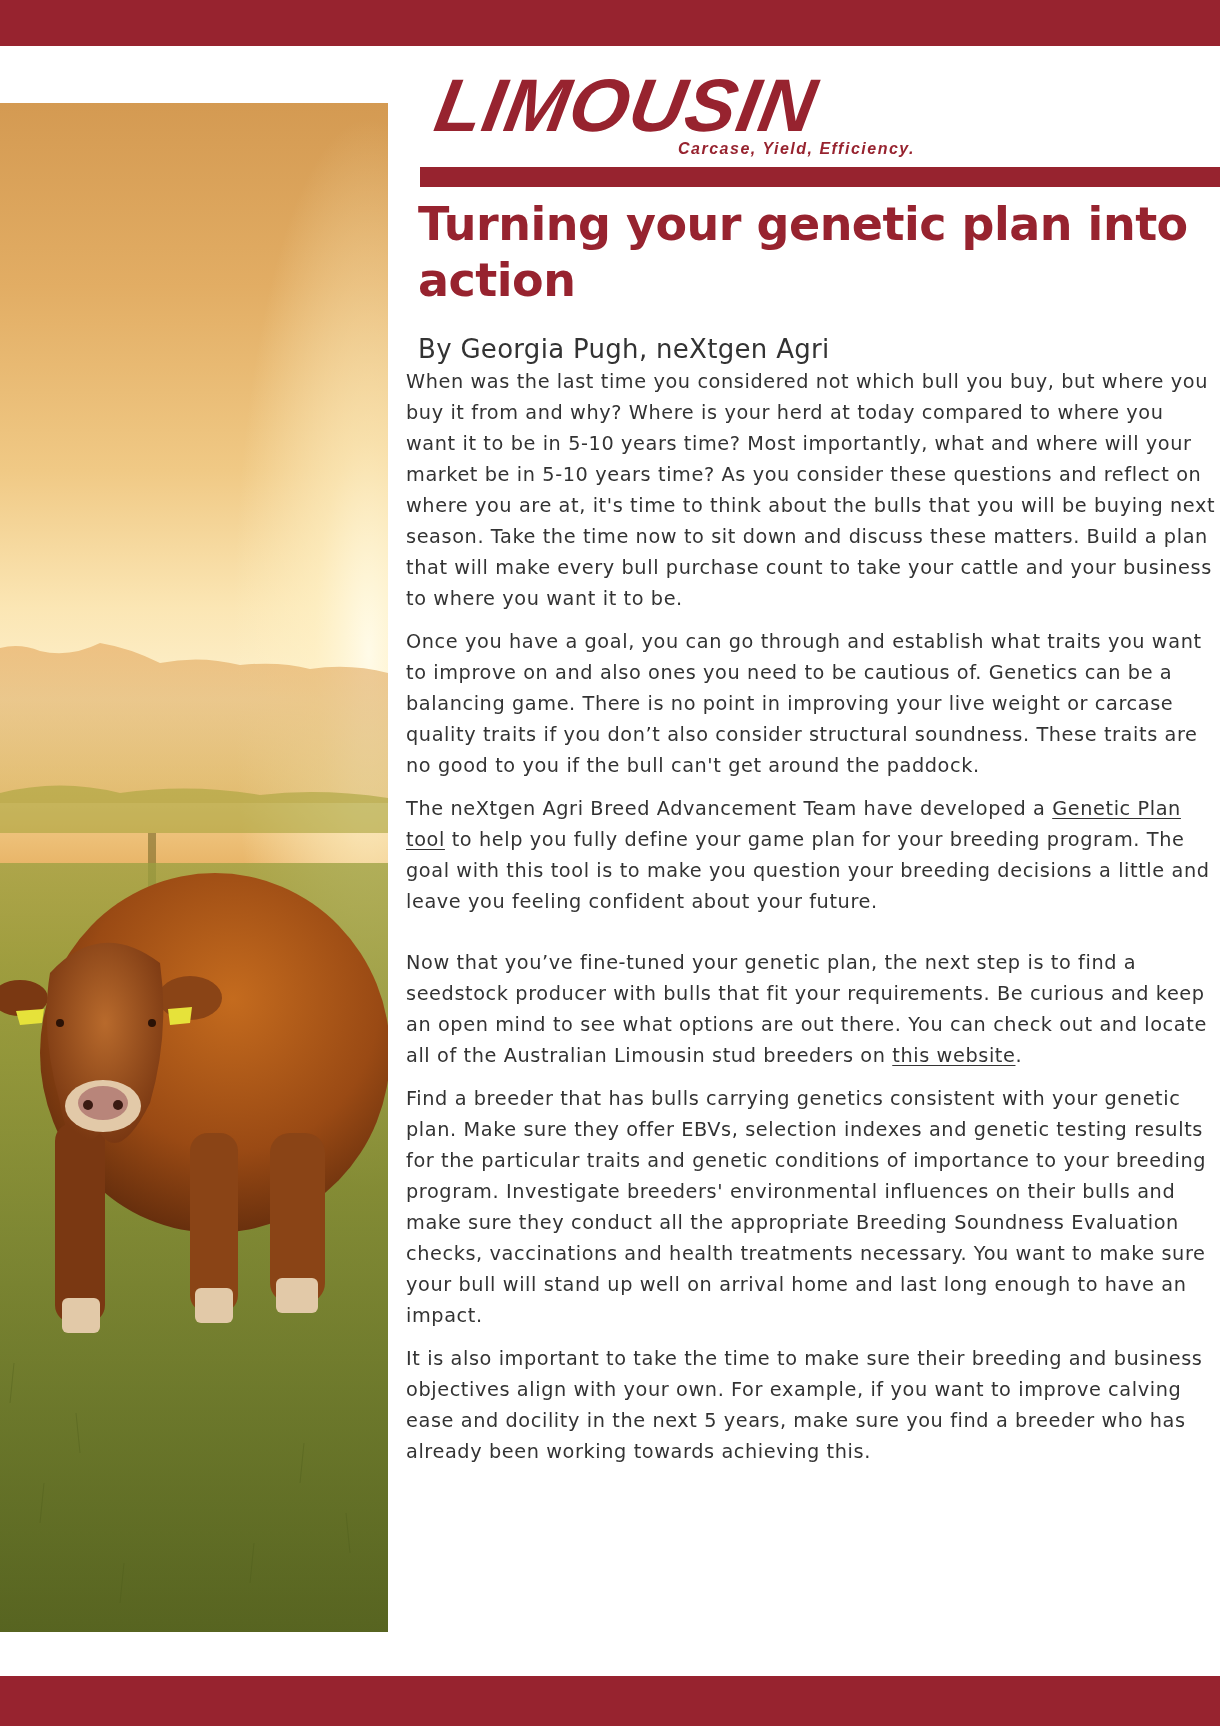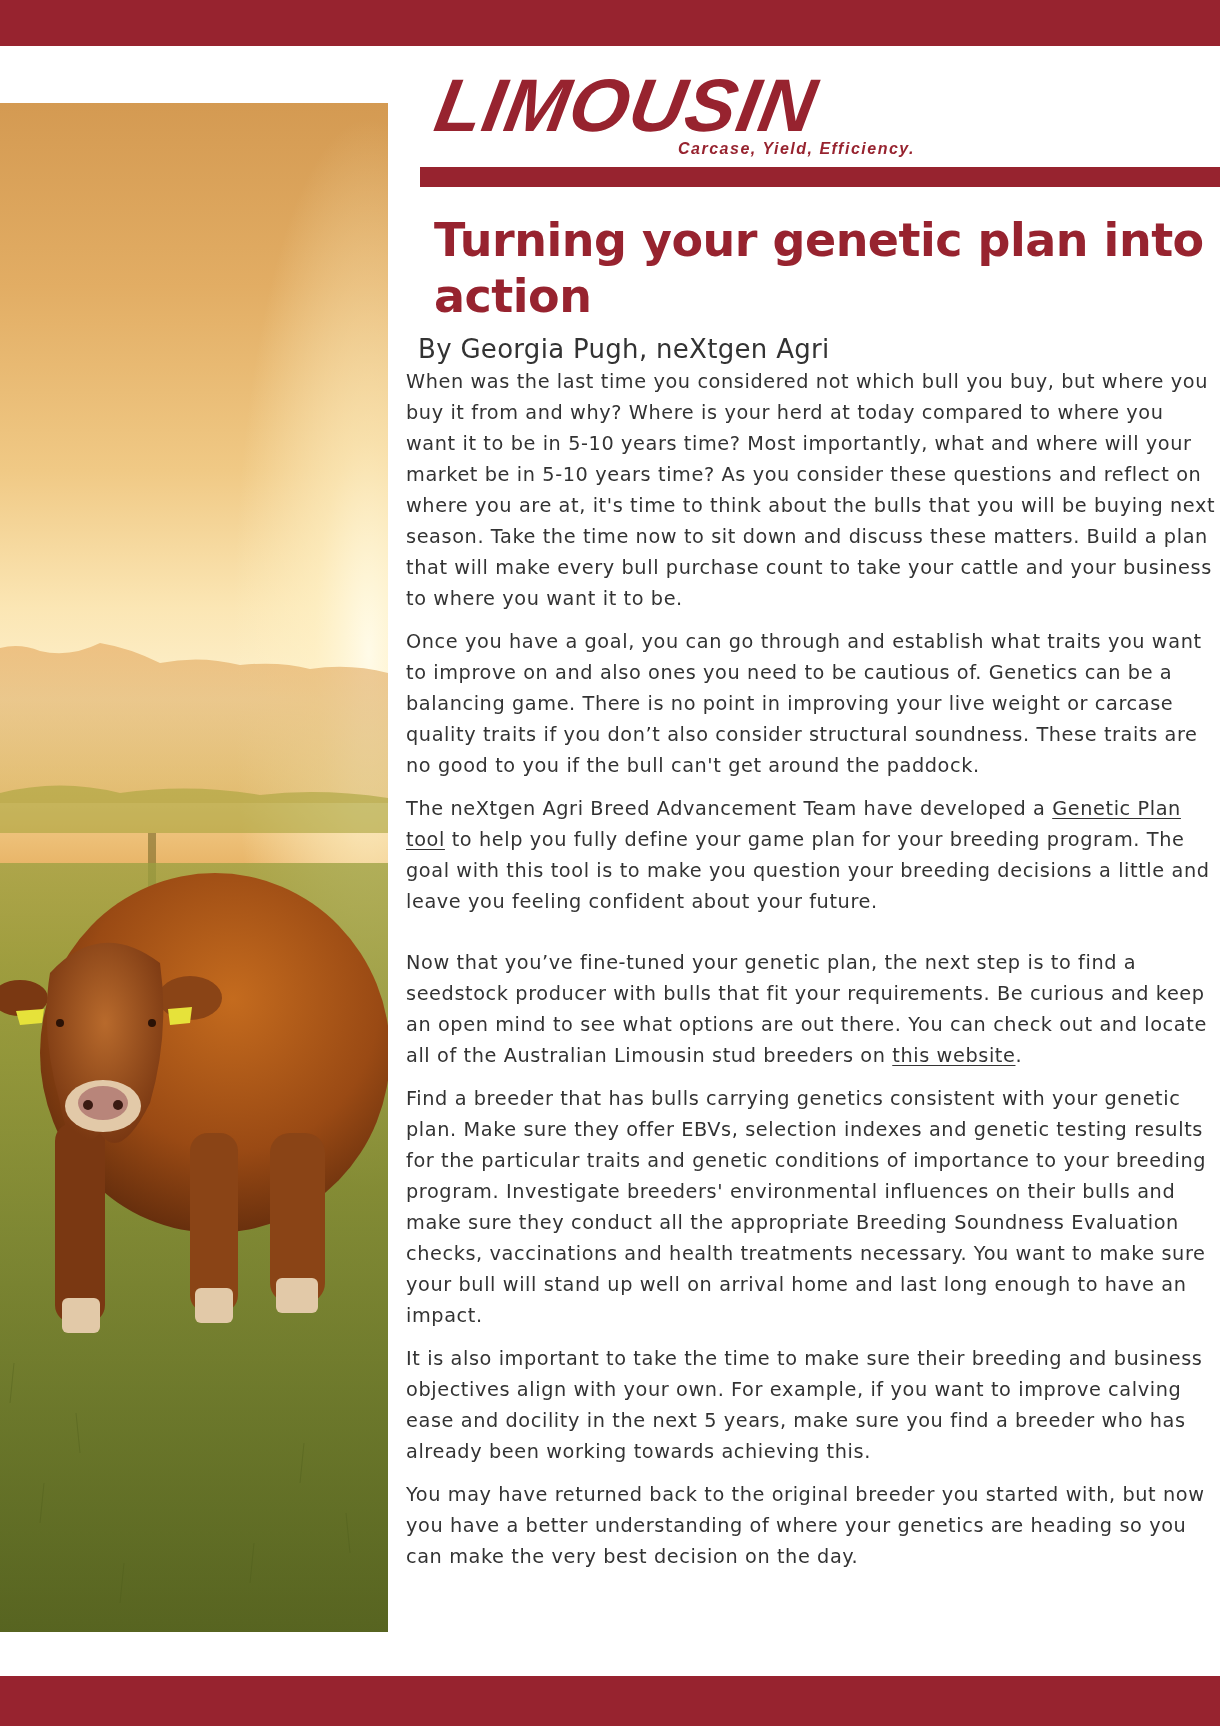--- a/index.html
+++ b/index.html
@@ -140,29 +140,28 @@
     <circle cx="118" cy="1002" r="5" fill="#3a1a12"></circle>
   </svg>
 </div>
 
 <div class="logo">
   <div class="logo-word">LIMOUSIN</div>
   <div class="logo-tagline">Carcase, Yield, Efficiency.</div>
 </div>
 <div class="logo-rule"></div>
 
-<h1 class="title" style="margin:16px;">Turning your genetic plan into action</h1>
+<h1 class="title" style="margin:0;">Turning your genetic plan into action</h1>
 <div class="byline">By Georgia Pugh, neXtgen Agri</div>
 
 <div class="article">
   <p>When was the last time you considered not which bull you buy, but where you buy it from and why? Where is your herd at today compared to where you want it to be in 5-10 years time? Most importantly, what and where will your market be in 5-10 years time? As you consider these questions and reflect on where you are at, it's time to think about the bulls that you will be buying next season. Take the time now to sit down and discuss these matters. Build a plan that will make every bull purchase count to take your cattle and your business to where you want it to be.</p>
   <p>Once you have a goal, you can go through and establish what traits you want to improve on and also ones you need to be cautious of. Genetics can be a balancing game. There is no point in improving your live weight or carcase quality traits if you don’t also consider structural soundness. These traits are no good to you if the bull can't get around the paddock.</p>
   <p><span>The neXtgen Agri Breed Advancement Team have developed a </span><a href="#">Genetic Plan tool</a><span> to help you fully define your game plan for your breeding program. The goal with this tool is to make you question your breeding decisions a little and leave you feeling confident about your future.</span></p>
 
   <div class="section-gap"></div>
 
   <p><span>Now that you’ve fine-tuned your genetic plan, the next step is to find a seedstock producer with bulls that fit your requirements. Be curious and keep an open mind to see what options are out there. You can check out and locate all of the Australian Limousin stud breeders on </span><a href="#">this website</a><span>.</span></p>
   <p>Find a breeder that has bulls carrying genetics consistent with your genetic plan. Make sure they offer EBVs, selection indexes and genetic testing results for the particular traits and genetic conditions of importance to your breeding program. Investigate breeders' environmental influences on their bulls and make sure they conduct all the appropriate Breeding Soundness Evaluation checks, vaccinations and health treatments necessary. You want to make sure your bull will stand up well on arrival home and last long enough to have an impact.</p>
   <p>It is also important to take the time to make sure their breeding and business objectives align with your own. For example, if you want to improve calving ease and docility in the next 5 years, make sure you find a breeder who has already been working towards achieving this.</p>
-  <p>You may have returned back to the original breeder you started with, but now you have a better understanding of where your genetics are heading so you can make the very best decision on the day.</p>
 </div>
 
 <div class="bottom-bar"></div>
 
 </body></html>

